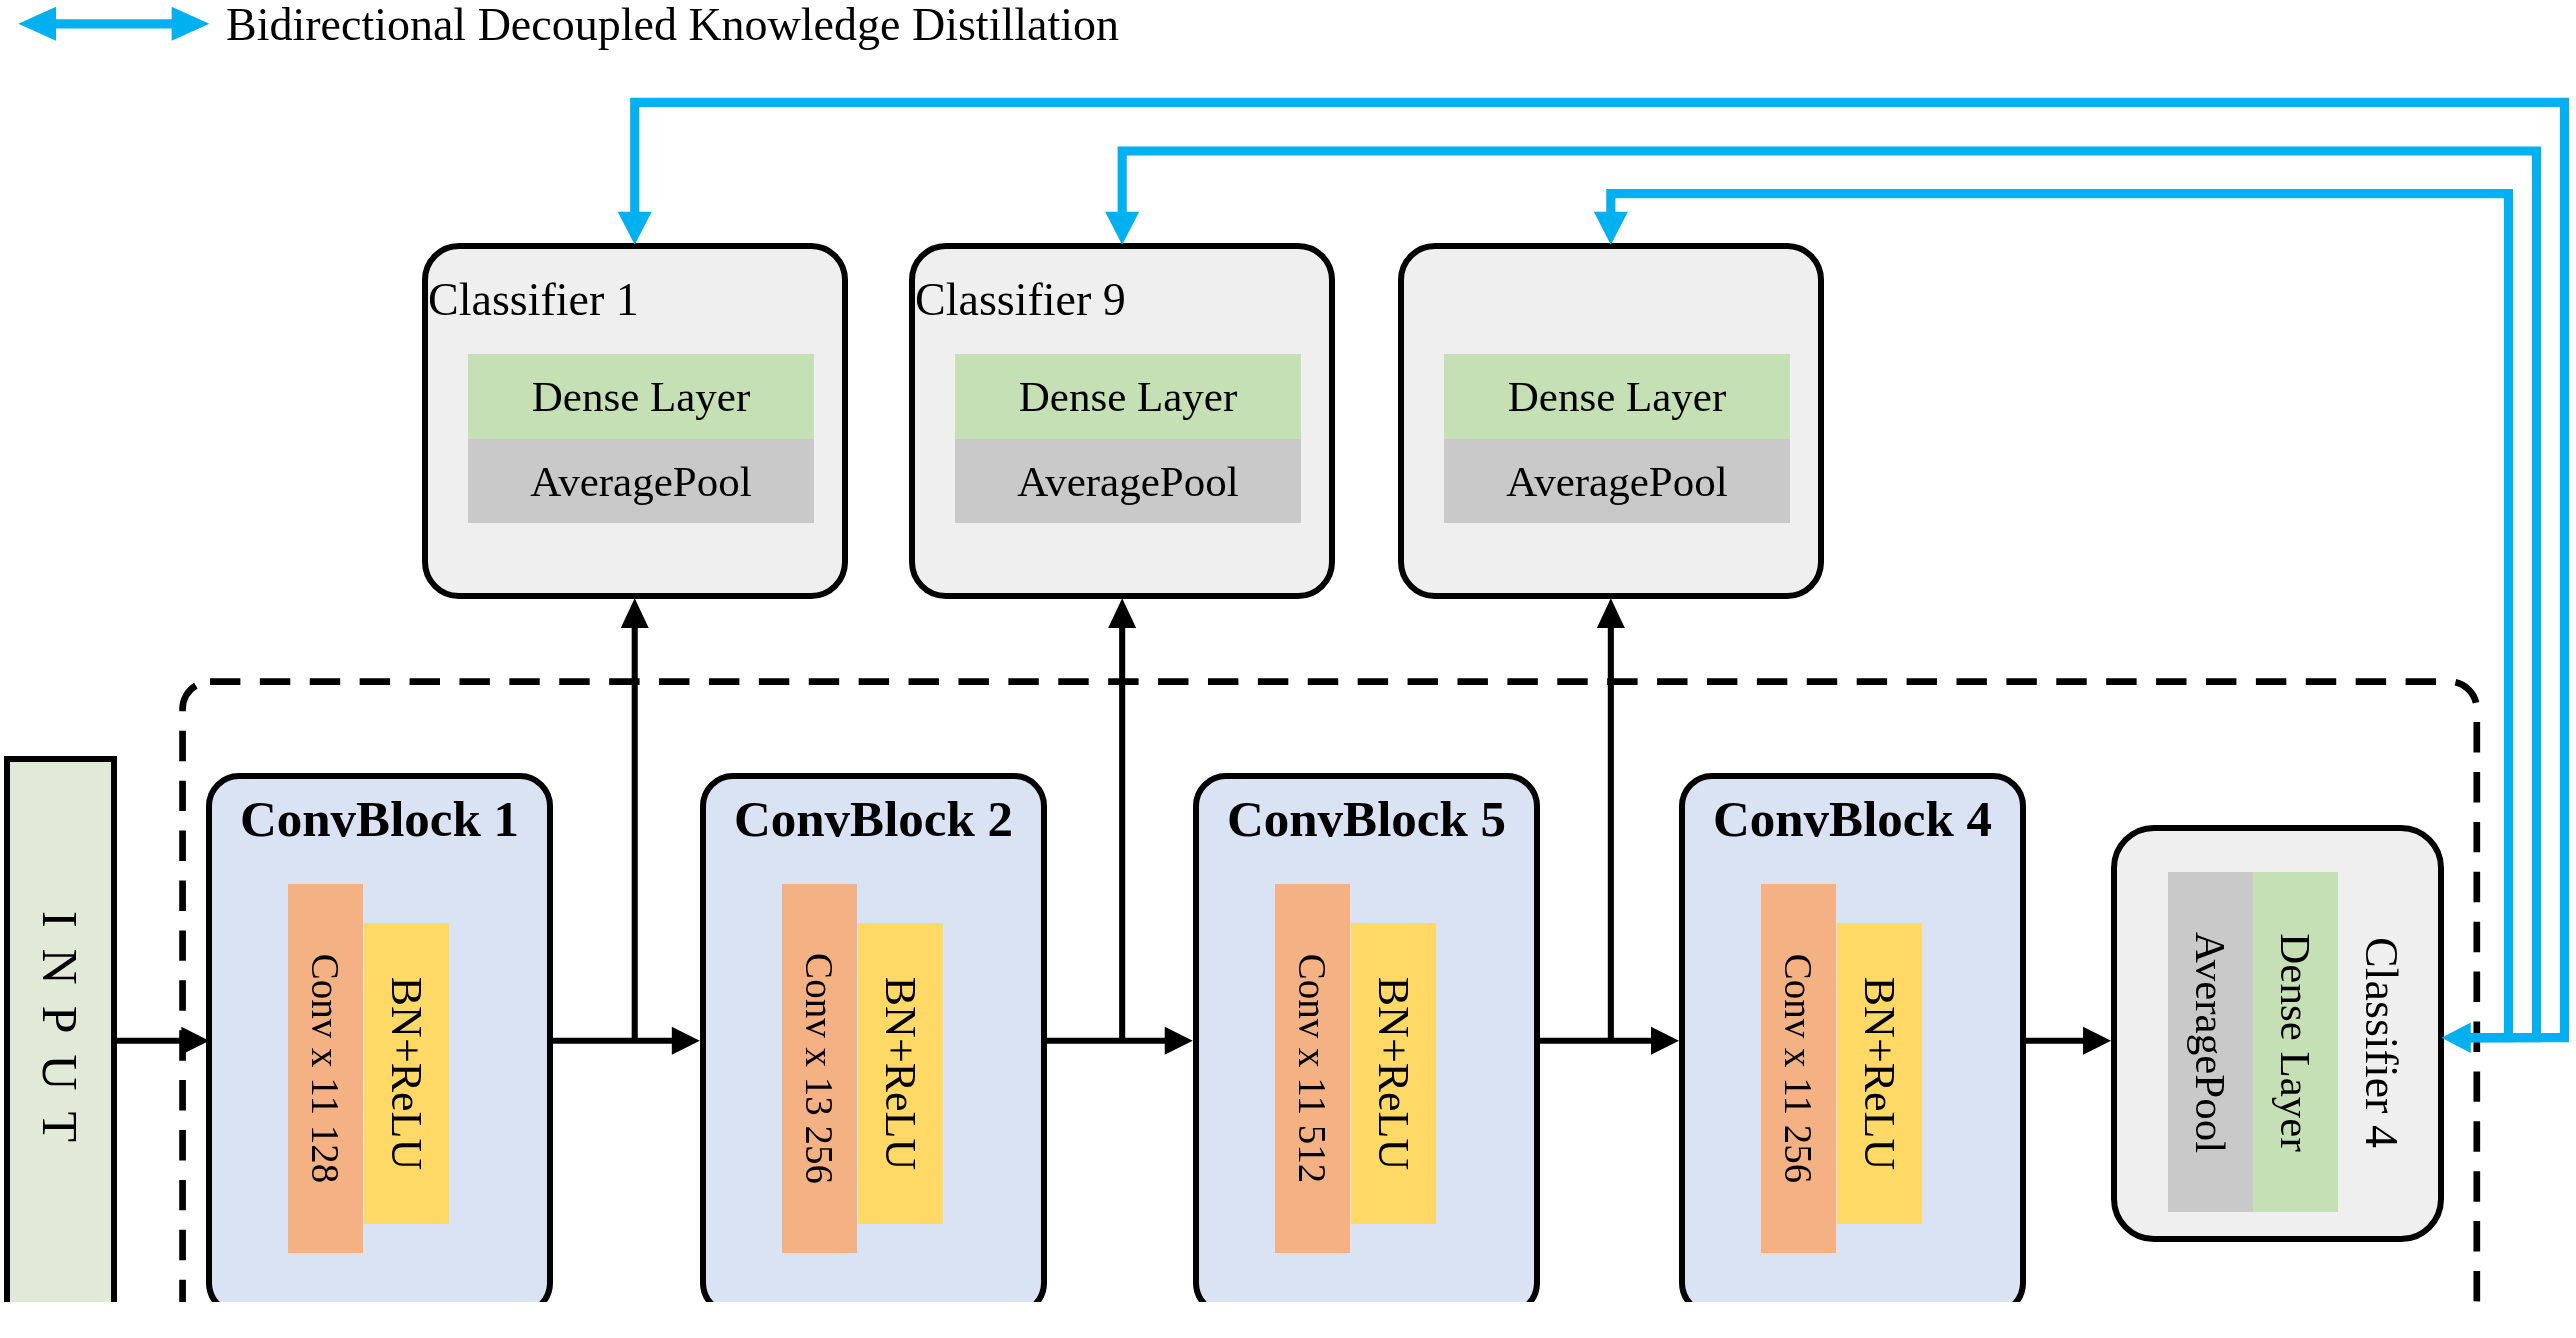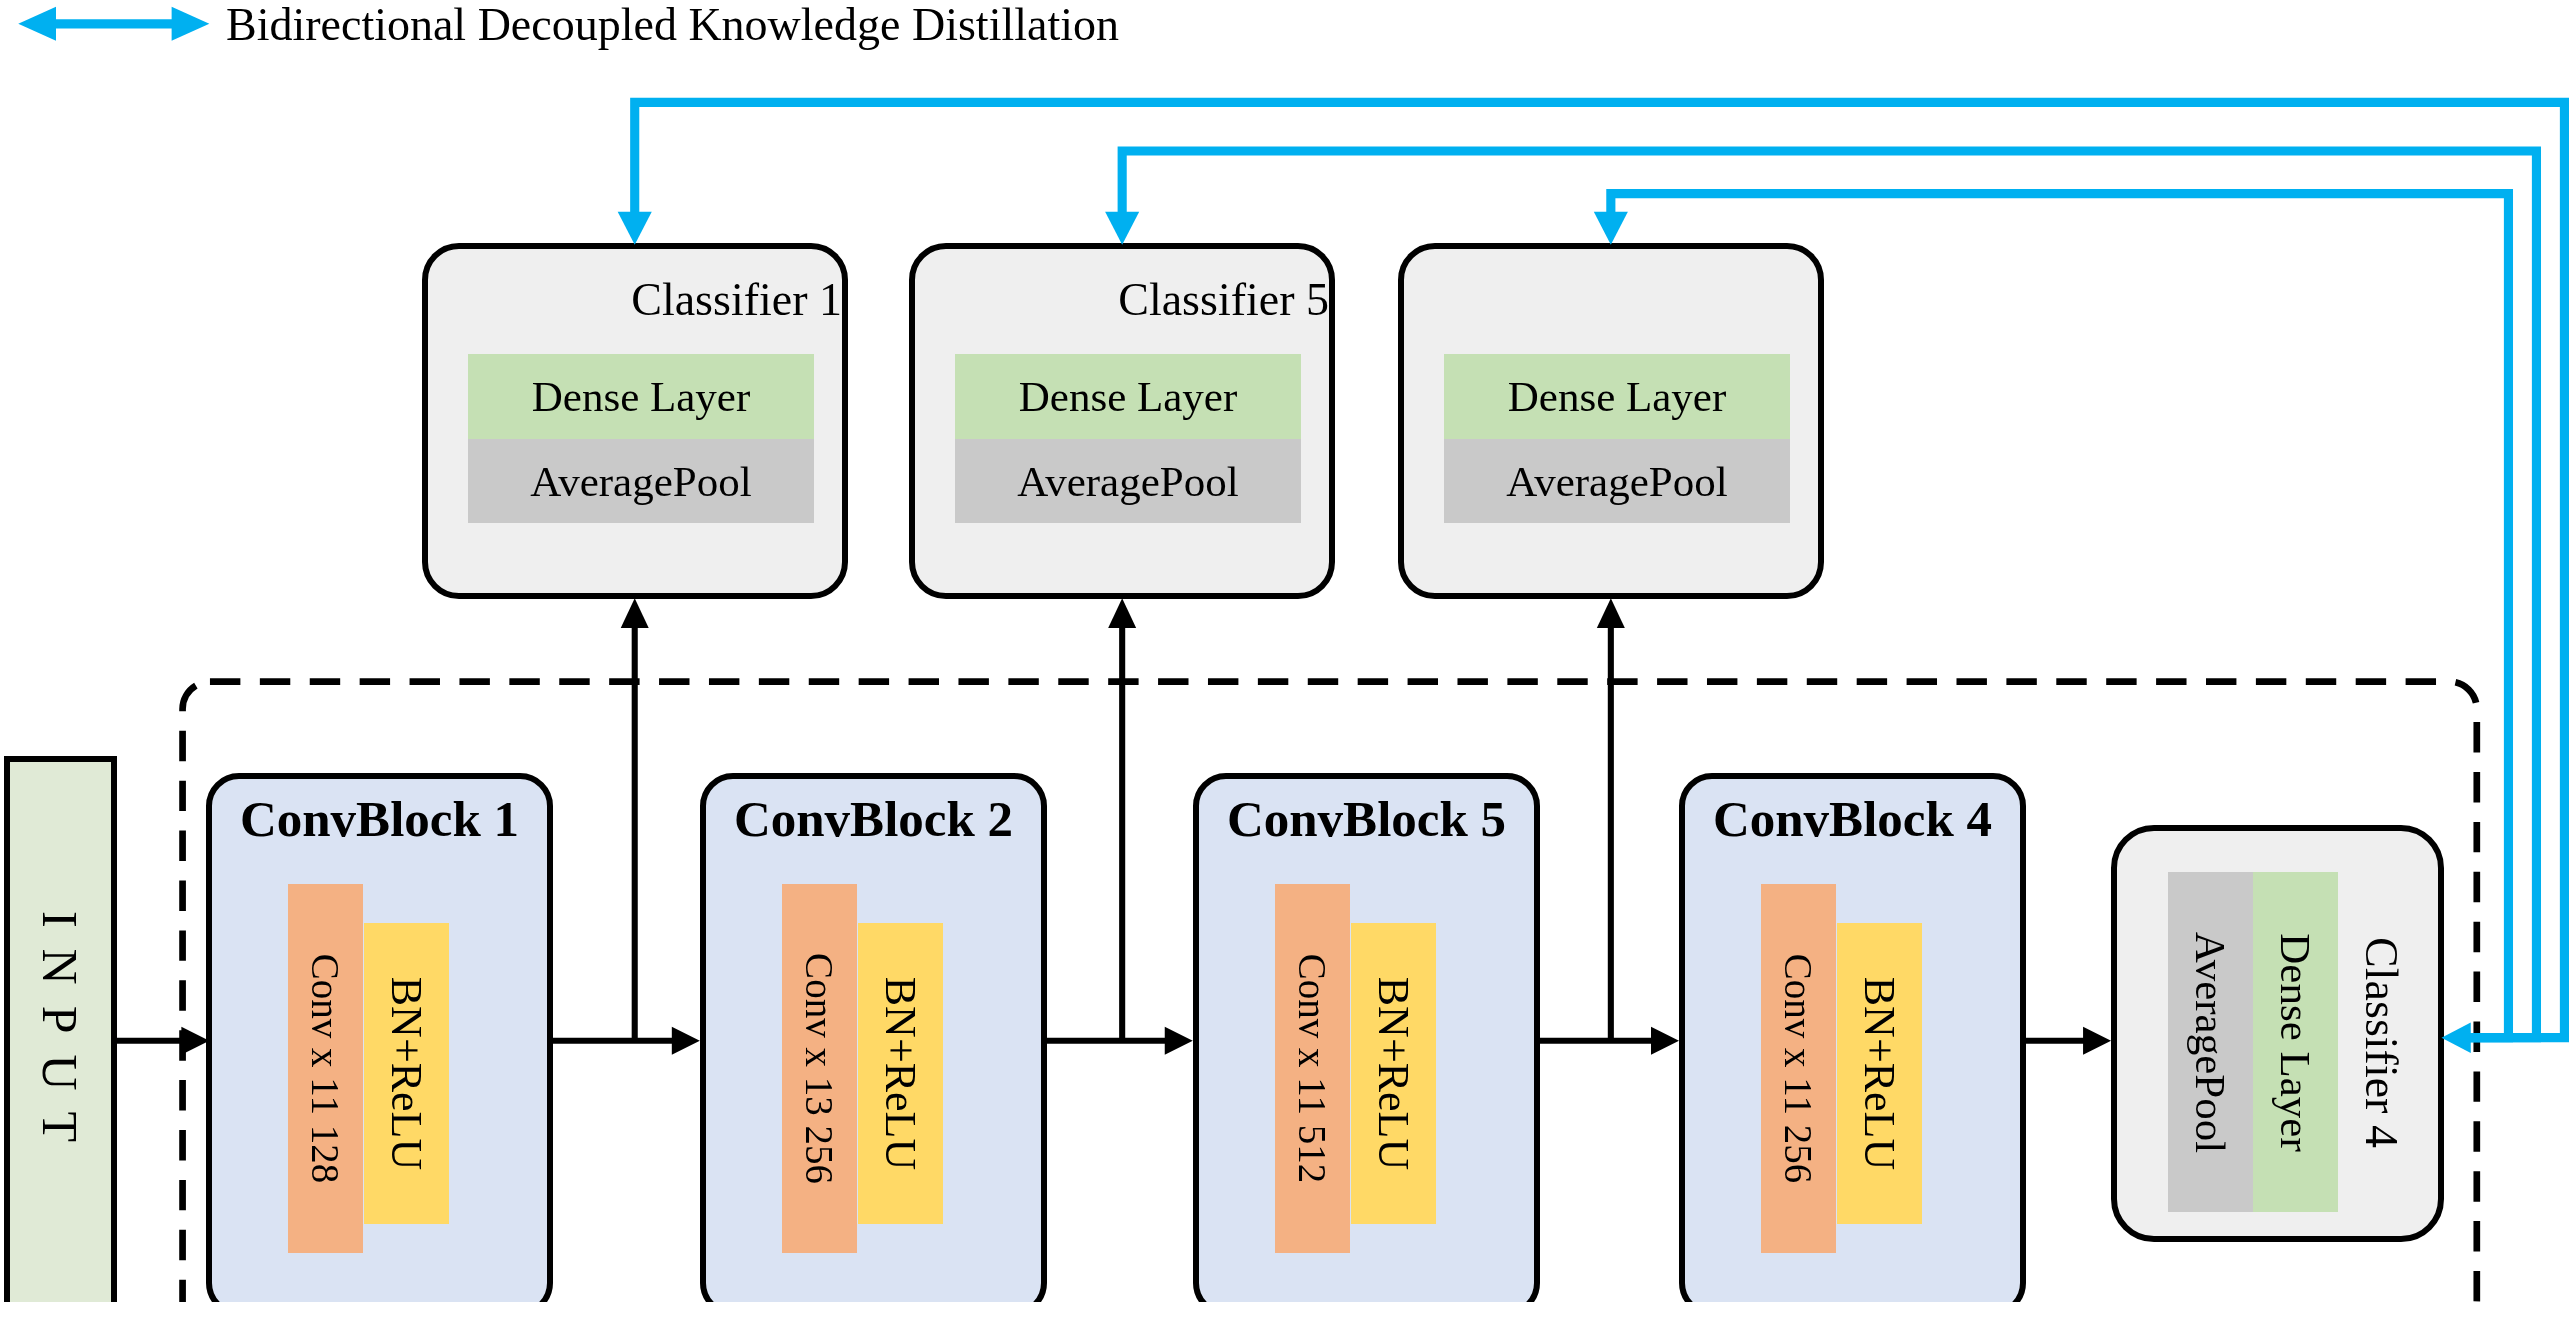--- a/index.html
+++ b/index.html
@@ -23,21 +23,21 @@
     left:202px;top:690px;
     font-size:46px;font-weight:bold;line-height:51px;white-space:nowrap;
   }
 
   
   .clf{
     top:243px;width:426px;height:356px;
     background:#efefef;border:6px solid #000;border-radius:37px;
     box-sizing:border-box;
   }
-  .clf-title{position:absolute;left:0;top:24px;width:100%;text-align:right;font-size:46px;}
+  .clf-title{position:absolute;left:0;top:24px;width:100%;text-align:left;font-size:46px;}
   .clf-row{position:absolute;left:40px;width:346px;display:flex;align-items:center;justify-content:center;font-size:43px;}
   .clf-dense{top:105px;height:85px;background:#c5e0b4;}
   .clf-pool{top:190px;height:84px;background:#c9c9c9;}
 
   
   .cb{
     top:773px;width:347px;height:543px;
     background:#dae3f3;border:6px solid #000;border-radius:33px;
     box-sizing:border-box;
   }
@@ -84,21 +84,21 @@
     <div class="clf-title">Classifier 1</div>
     <div class="clf-row clf-dense">
       <span>Dense Layer</span>
     </div>
     <div class="clf-row clf-pool">
       <span>AveragePool</span>
     </div>
   </div>
 
   <div class="abs clf" style="left:909px">
-    <div class="clf-title">Classifier 5</div>
+    <div class="clf-title">Classifier 9</div>
     <div class="clf-row clf-dense">
       <span>Dense Layer</span>
     </div>
     <div class="clf-row clf-pool">
       <span>AveragePool</span>
     </div>
   </div>
 
   <div class="abs clf" style="left:1398px">
     <div class="clf-row clf-dense">

